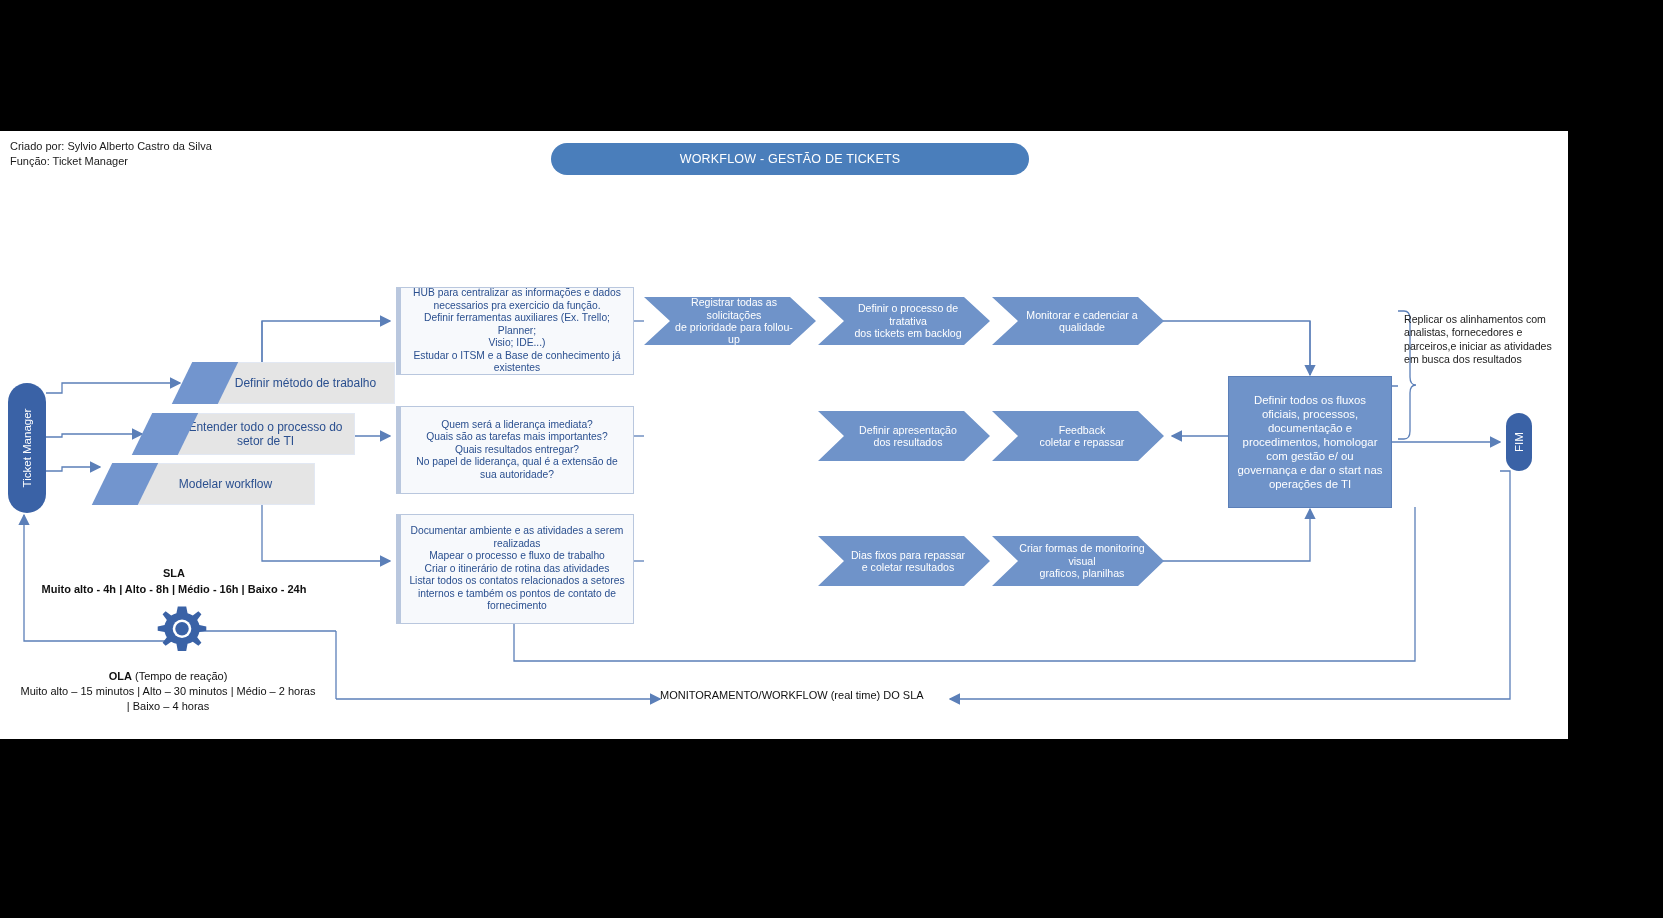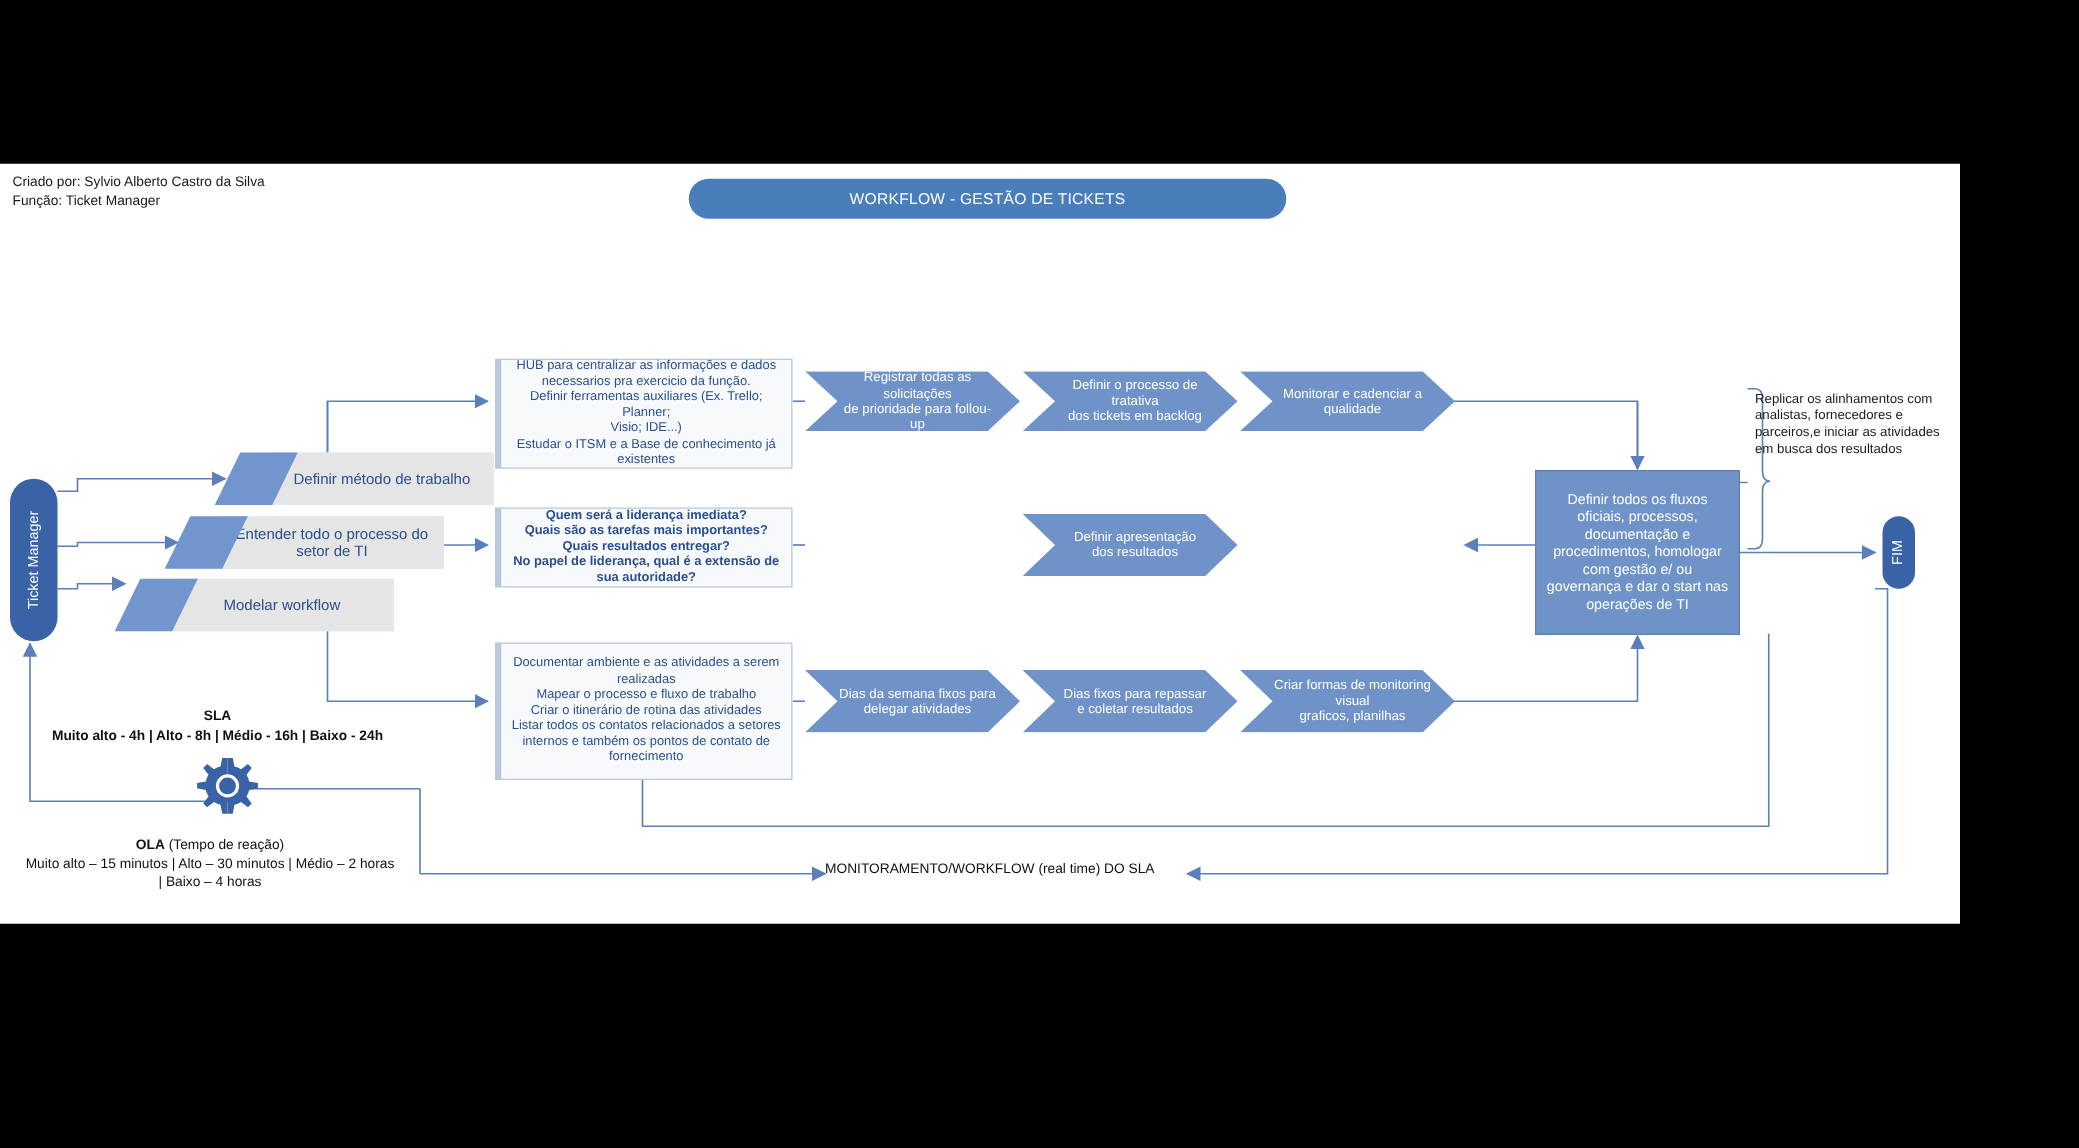--- a/index.html
+++ b/index.html
@@ -145,21 +145,21 @@
       <div class="inner">
         <div>HUB para centralizar as informações e dados</div>
         <div>necessarios pra exercicio da função.</div>
         <div>Definir ferramentas auxiliares (Ex. Trello; Planner;</div>
         <div>Visio; IDE...)</div>
         <div>Estudar o ITSM e a Base de conhecimento já</div>
         <div>existentes</div>
       </div>
     </div>
 
-    <div class="abs qbox" style="left:396px;top:265px;width:238px;height:64px;font-weight:bold;">
+    <div class="abs qbox" style="left:396px;top:265px;width:238px;height:88px;">
       <div class="inner">
         <div>Quem será a liderança imediata?</div>
         <div>Quais são as tarefas mais importantes?</div>
         <div>Quais resultados entregar?</div>
         <div>No papel de liderança, qual é a extensão de</div>
         <div>sua autoridade?</div>
       </div>
     </div>
 
     <div class="abs qbox" style="left:396px;top:373px;width:238px;height:110px;">
@@ -176,23 +176,23 @@
 
     <div class="chev" style="left:644px;top:166px;width:172px;height:48px;white-space:pre-line;">Registrar todas as solicitações
 de  prioridade para follou-up</div>
     <div class="chev" style="left:818px;top:166px;width:172px;height:48px;white-space:pre-line;">Definir o processo de tratativa
 dos tickets em backlog</div>
     <div class="chev" style="left:992px;top:166px;width:172px;height:48px;white-space:pre-line;">Monitorar e cadenciar a
 qualidade</div>
 
     <div class="chev" style="left:818px;top:280px;width:172px;height:50px;white-space:pre-line;">Definir apresentação
 dos resultados</div>
-
-    <div class="chev" style="left:644px;top:405px;width:172px;height:50px;white-space:pre-line;">Dias da semana fixos para
-delegar atividades</div>
+    <div class="chev" style="left:992px;top:280px;width:172px;height:50px;white-space:pre-line;">Feedback
+coletar e repassar</div>
+
     <div class="chev" style="left:818px;top:405px;width:172px;height:50px;white-space:pre-line;">Dias fixos para repassar
 e coletar resultados</div>
     <div class="chev" style="left:992px;top:405px;width:172px;height:50px;white-space:pre-line;">Criar formas de monitoring
 visual
 graficos, planilhas</div>
 
     <div class="abs bigbox">Definir todos os fluxos oficiais, processos, documentação e procedimentos, homologar com gestão e/ ou governança e dar o start nas operações de TI</div>
 
     <div class="abs note">Replicar os alinhamentos com analistas, fornecedores e parceiros,e iniciar as atividades em busca dos resultados</div>
 

